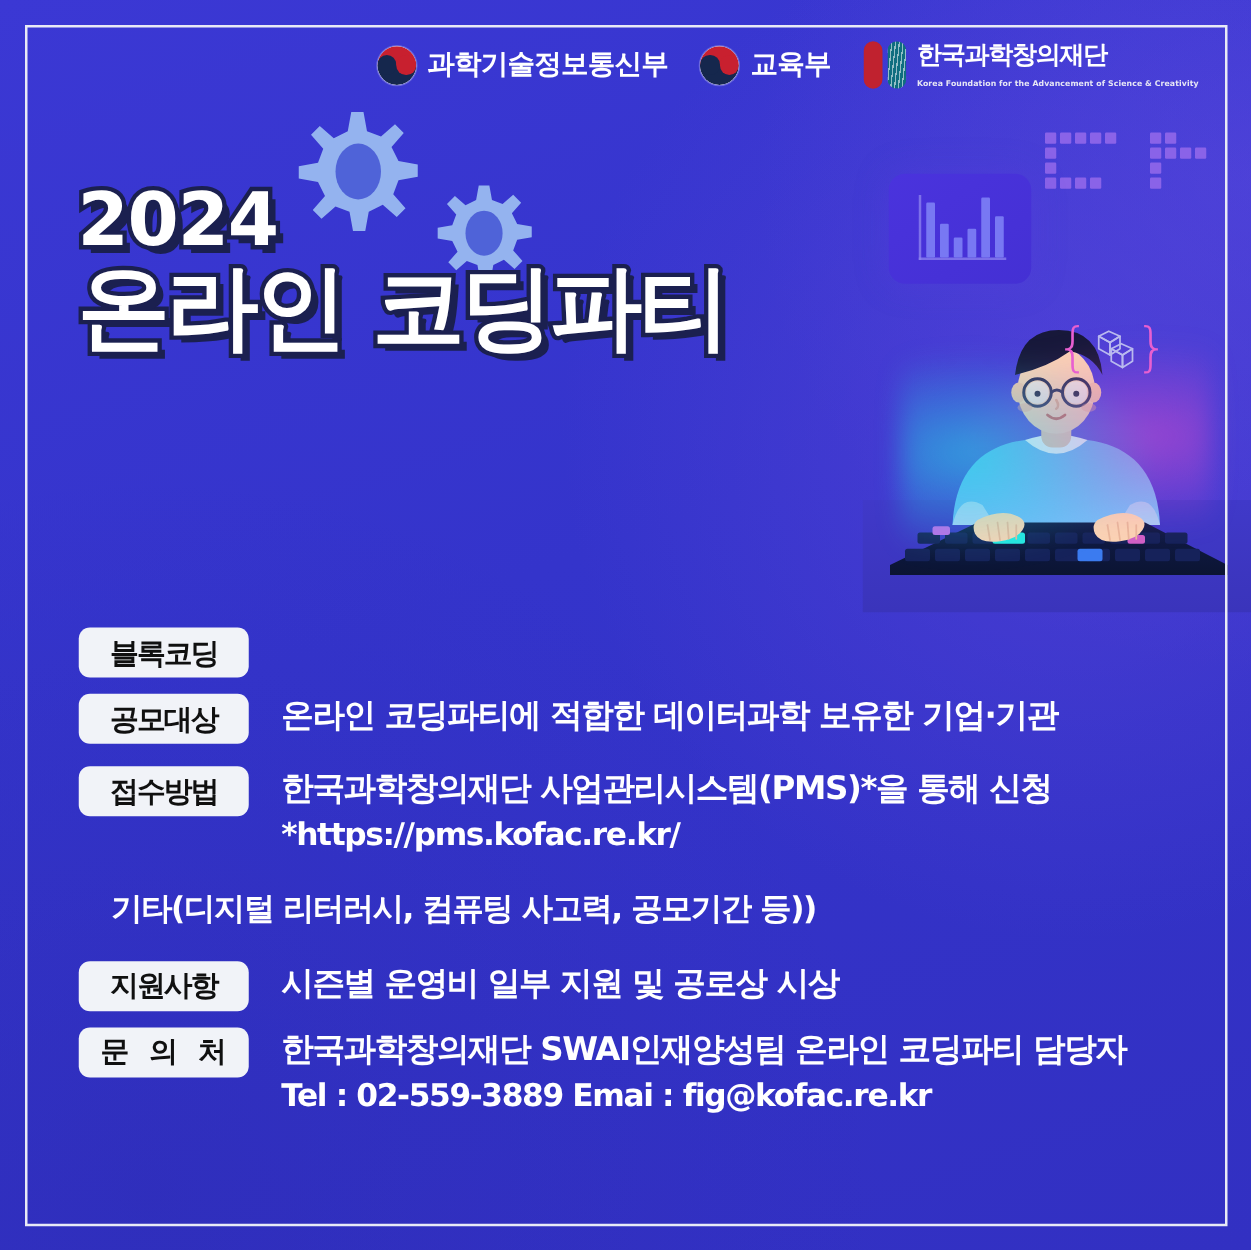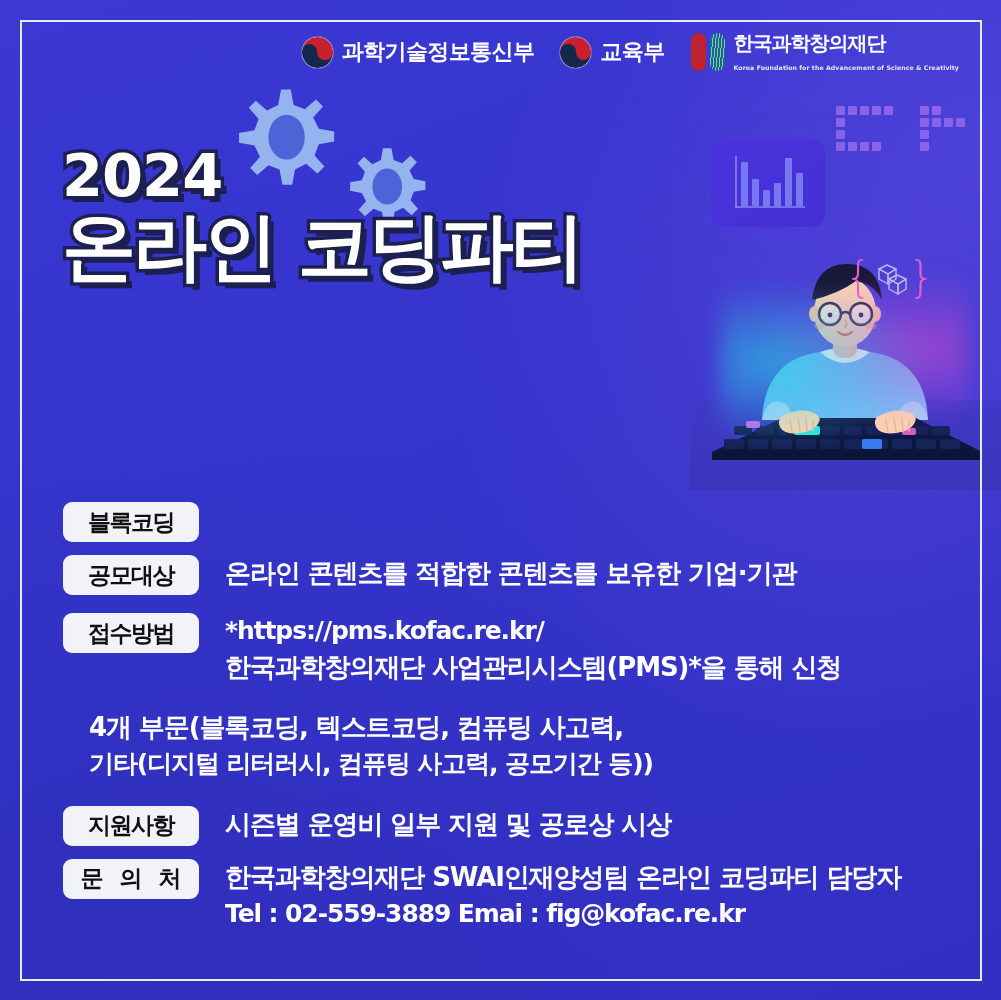--- a/index.html
+++ b/index.html
@@ -390,33 +390,32 @@
     <div class="tline" id="t-main">온라인 코딩파티</div>
   </div>
 
   <div id="info">
       <div class="row">
         <div class="chip">블록코딩</div>
       </div>
       <div class="row">
         <div class="chip">공모대상</div>
         <div class="vals">
-          <span class="v">온라인 콘텐츠를 적합한 콘텐츠를 보유한 기업·기관</span>
+          <span class="v">온라인 코딩파티에 적합한 데이터과학 보유한 기업·기관</span>
         </div>
       </div>
       <div class="row gap-lg">
         <div class="chip">접수방법</div>
         <div class="vals">
+          <span class="v">한국과학창의재단 사업관리시스템(PMS)*을 통해 신청</span>
           <span class="v note">*https://pms.kofac.re.kr/</span>
-          <span class="v">한국과학창의재단 사업관리시스템(PMS)*을 통해 신청</span>
         </div>
       </div>
       <div class="row gap-lg">
         <div class="vals">
-          <span class="v">4개 부문(블록코딩, 텍스트코딩, 컴퓨팅 사고력,</span>
           <span class="v note">기타(디지털 리터러시, 컴퓨팅 사고력, 공모기간 등))</span>
         </div>
       </div>
       <div class="row">
         <div class="chip">지원사항</div>
         <div class="vals">
           <span class="v">시즌별 운영비 일부 지원 및 공로상 시상</span>
         </div>
       </div>
       <div class="row">

